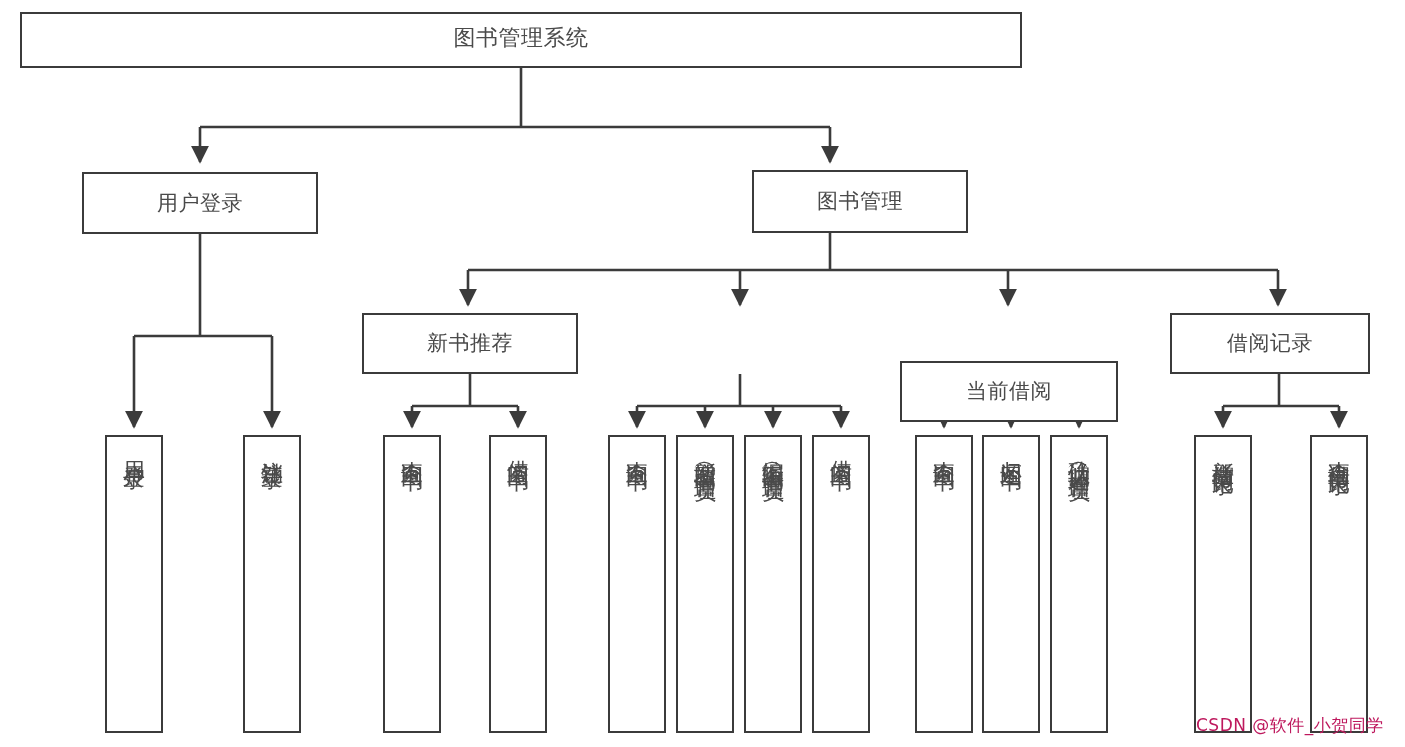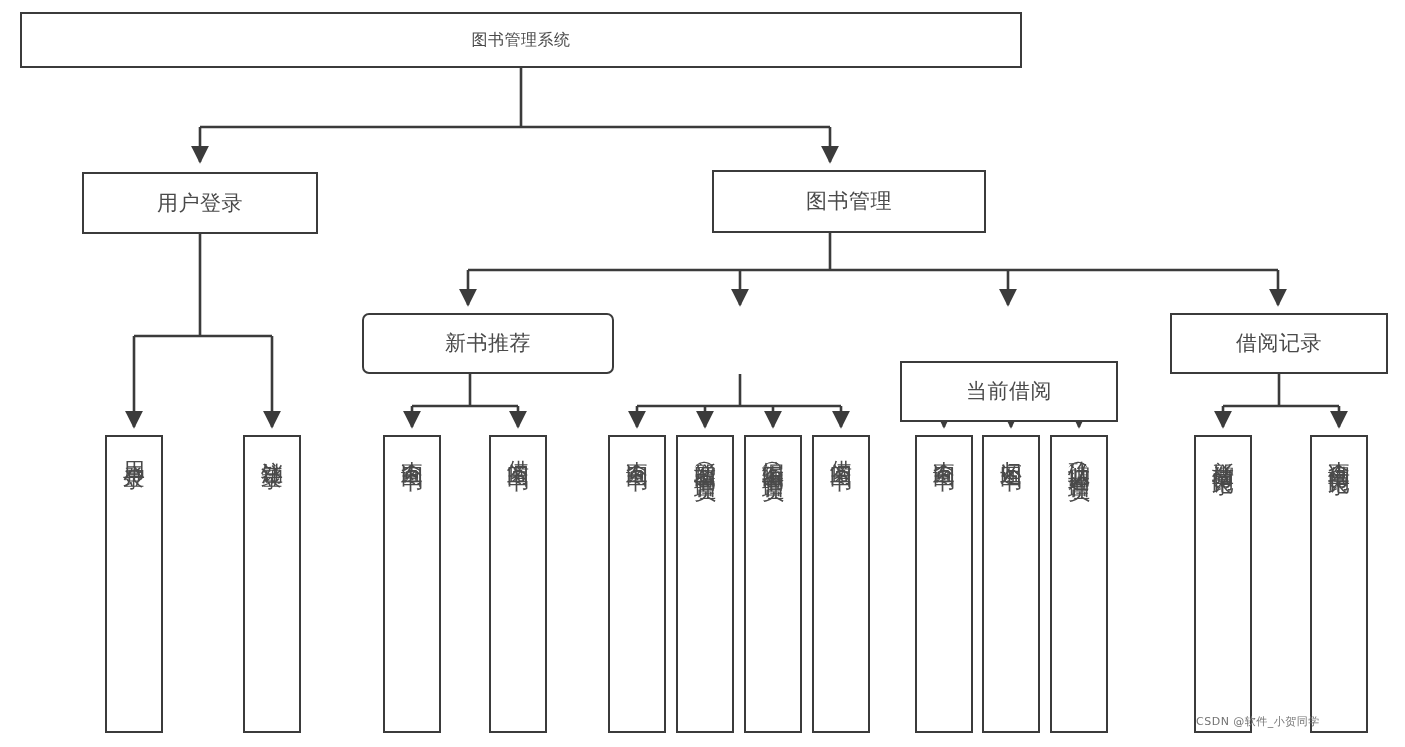--- a/index.html
+++ b/index.html
@@ -37,39 +37,39 @@
     color: #4a4a4a;
     line-height: 1.18;
     text-align: center;
     white-space: pre;
   }
   
   .node.horiz .label {
     font-size: 21px;
     letter-spacing: 0.5px;
   }
-  .node.root .label { font-size: 16px; }
+  .node.root .label { font-size: 22px; font-family: Liberation Mono, monospace; }
   
   .node.vert {
     align-items: flex-start;
     justify-content: center;
     padding-top: 6px;
   }
   .node.vert .label {
     writing-mode: vertical-rl;
     text-orientation: upright;
     font-size: 22px;
     line-height: 1.0;
     letter-spacing: 3px;
     white-space: nowrap;
   }
   .watermark {
     position: absolute;
-    color: #737373;
-    font-size: 11px;
+    color: #be185d;
+    font-size: 17px;
     letter-spacing: 0.5px;
     white-space: nowrap;
   }
 </style>
 </head>
 <body>
 
 <div id="canvas">
 
   <svg id="edges" viewBox="0 0 1405 747" xmlns="http://www.w3.org/2000/svg">
@@ -122,31 +122,31 @@
     </g>
   </svg>
 
   <div class="node horiz root" style="left:20px; top:12px; width:1002px; height:56px;">
     <span class="label">图书管理系统</span>
   </div>
 
   <div class="node horiz" style="left:82px; top:172px; width:236px; height:62px;">
     <span class="label">用户登录</span>
   </div>
-  <div class="node horiz" style="left:712px; top:170px; width:274px; height:63px;">
+  <div class="node horiz" style="left:752px; top:170px; width:216px; height:63px;">
     <span class="label">图书管理</span>
   </div>
 
-  <div class="node horiz" style="left:362px; top:313px; width:252px; height:61px;border-radius:7px;">
+  <div class="node horiz" style="left:362px; top:313px; width:216px; height:61px;">
     <span class="label">新书推荐</span>
   </div>
   <div class="node horiz" style="left:900px; top:313px; width:218px; height:61px;margin-top:48px;">
     <span class="label">当前借阅</span>
   </div>
-  <div class="node horiz" style="left:1170px; top:313px; width:218px; height:61px;">
+  <div class="node horiz" style="left:1170px; top:313px; width:200px; height:61px;">
     <span class="label">借阅记录</span>
   </div>
 
   <div class="node vert" style="left:105px; top:435px; width:58px; height:298px;">
     <span class="label">用户登录</span>
   </div>
   <div class="node vert" style="left:243px; top:435px; width:58px; height:298px;">
     <span class="label">注销登录</span>
   </div>
 

